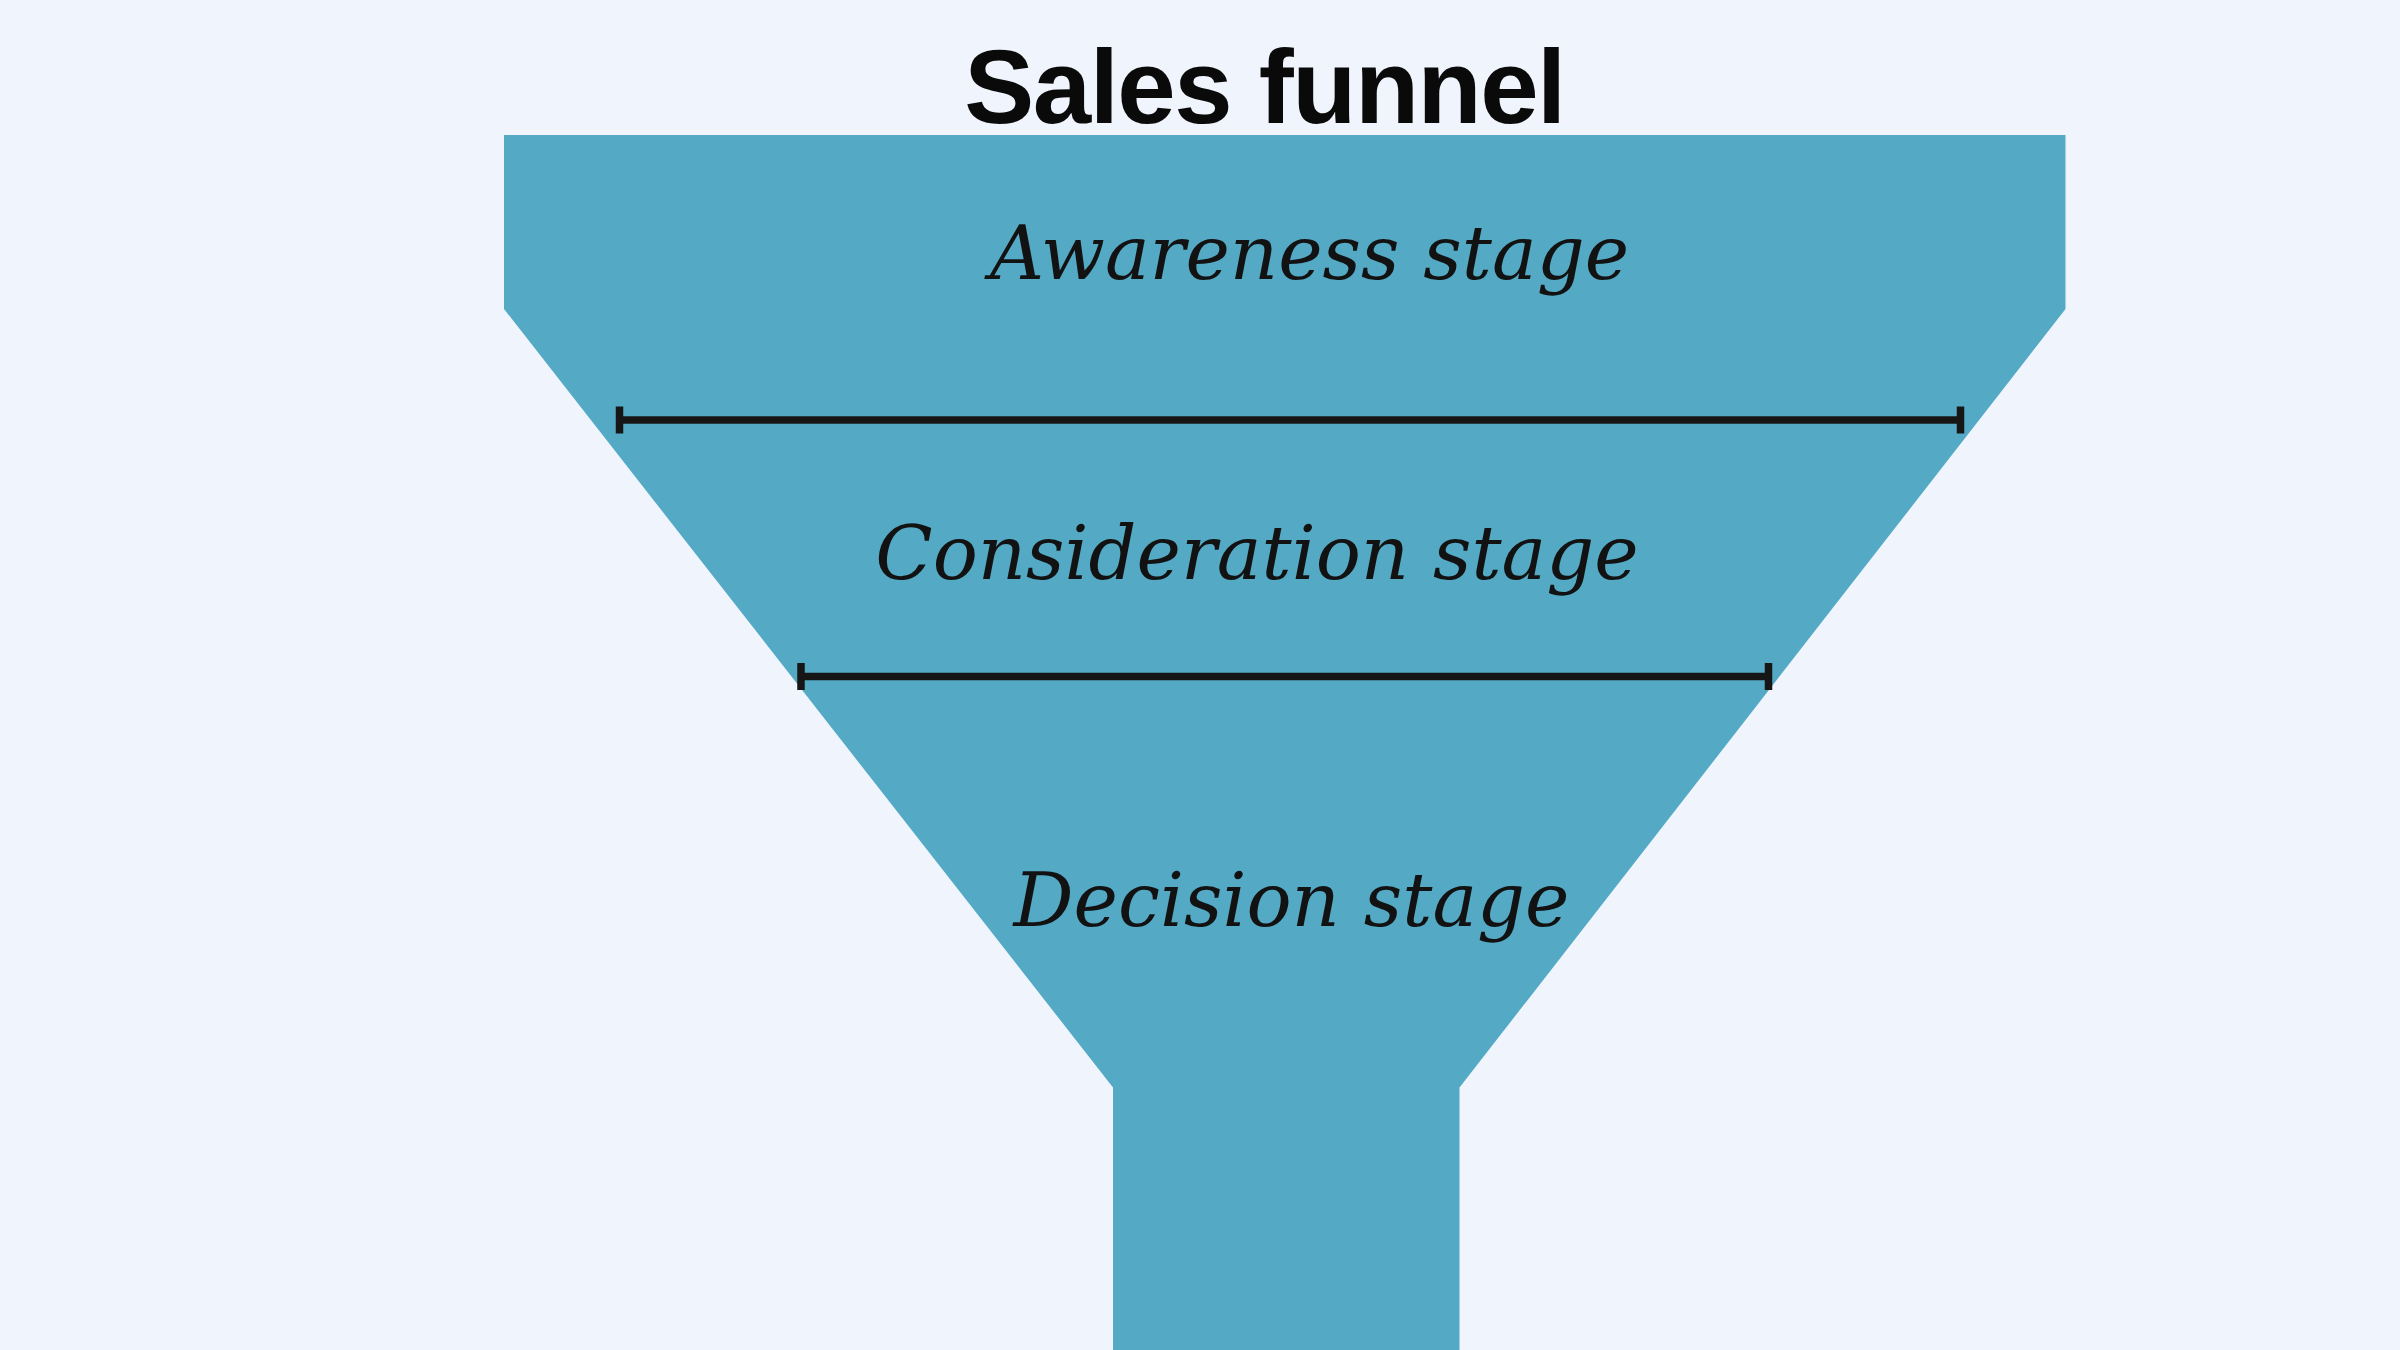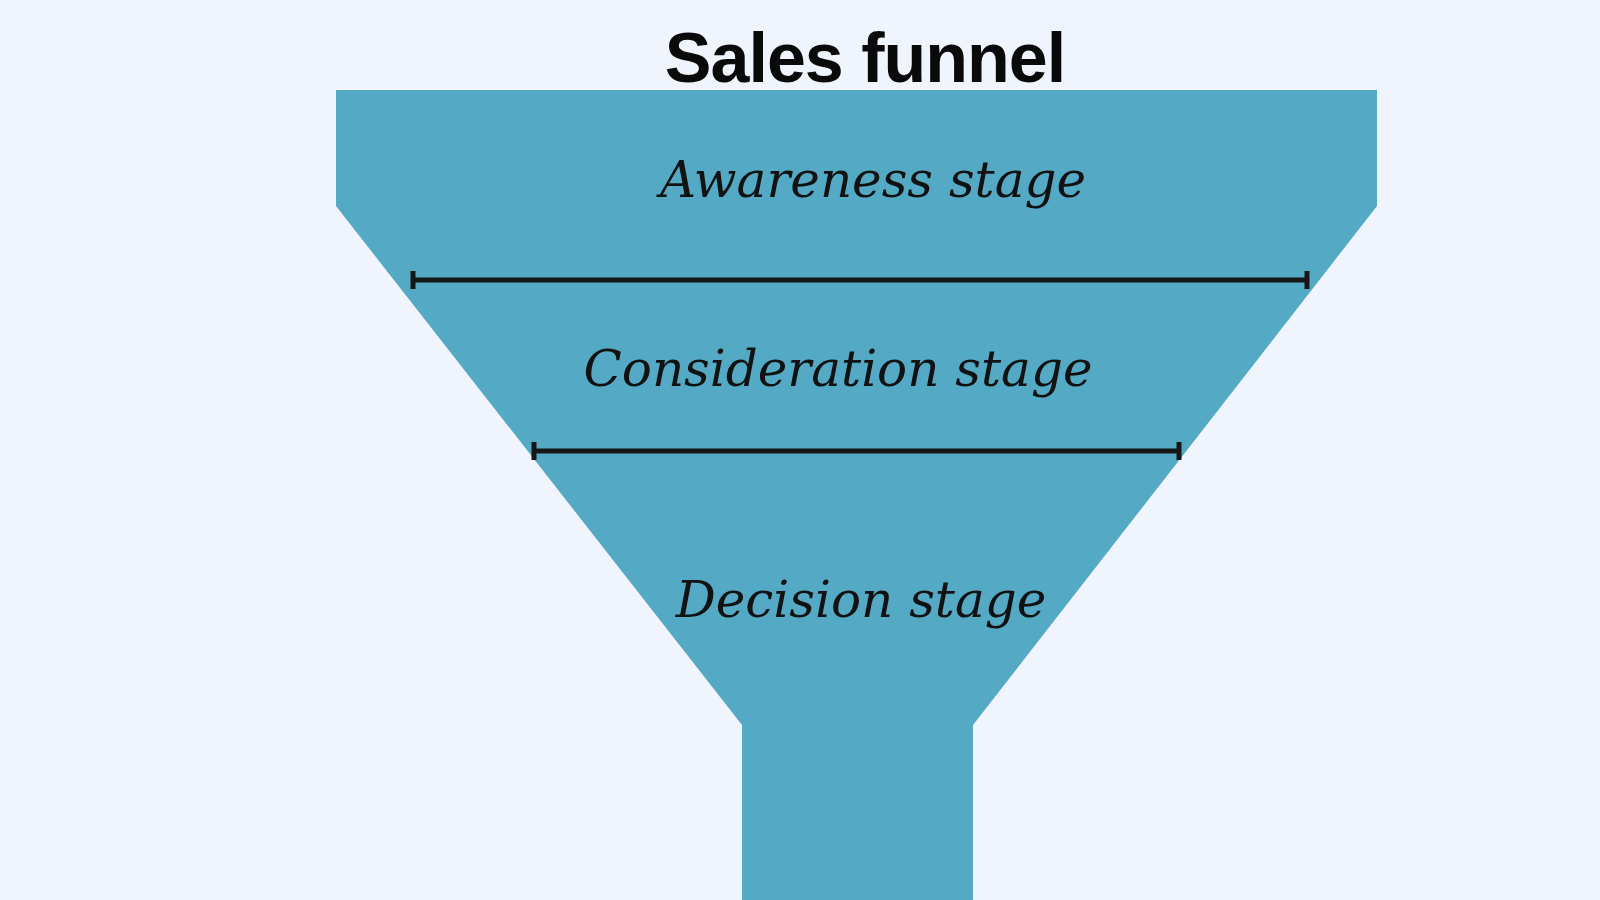--- a/index.html
+++ b/index.html
@@ -43,21 +43,20 @@
     position: absolute;
     left: 843px;
     top: 18px;
     transform: translateX(-50%);
     font-family: "Liberation Sans", sans-serif;
     font-weight: bold;
     font-size: 70px;
     letter-spacing: -1px;
     color: var(--title-text);
     white-space: nowrap;
-    margin-left: 22px;
   }
   .stage-label {
     position: absolute;
     transform: translate(-50%, -50%);
     font-family: "DejaVu Serif", serif;
     font-style: italic;
     font-weight: 500;
     font-size: 50px;
     color: var(--stage-text);
     white-space: nowrap;
@@ -80,19 +79,19 @@
       <line x1="1307" y1="271" x2="1307" y2="289"></line>
     </g>
 
     <g class="divider">
       <line x1="534" y1="451" x2="1179" y2="451"></line>
       <line x1="534" y1="442" x2="534" y2="460"></line>
       <line x1="1179" y1="442" x2="1179" y2="460"></line>
     </g>
   </svg>
 
-  <div class="stage-label" style="left: 873px; top: 180px;">Awareness stage</div>
+  <div class="stage-label" style="left: 873px; top: 169px;">Awareness stage</div>
 
   <div class="stage-label" style="left: 861px; top: 600px;">Decision stage</div>
 
   <div class="stage-label" style="left: 838px; top: 369px;">Consideration stage</div>
 
 </div>
 
 </body></html>

